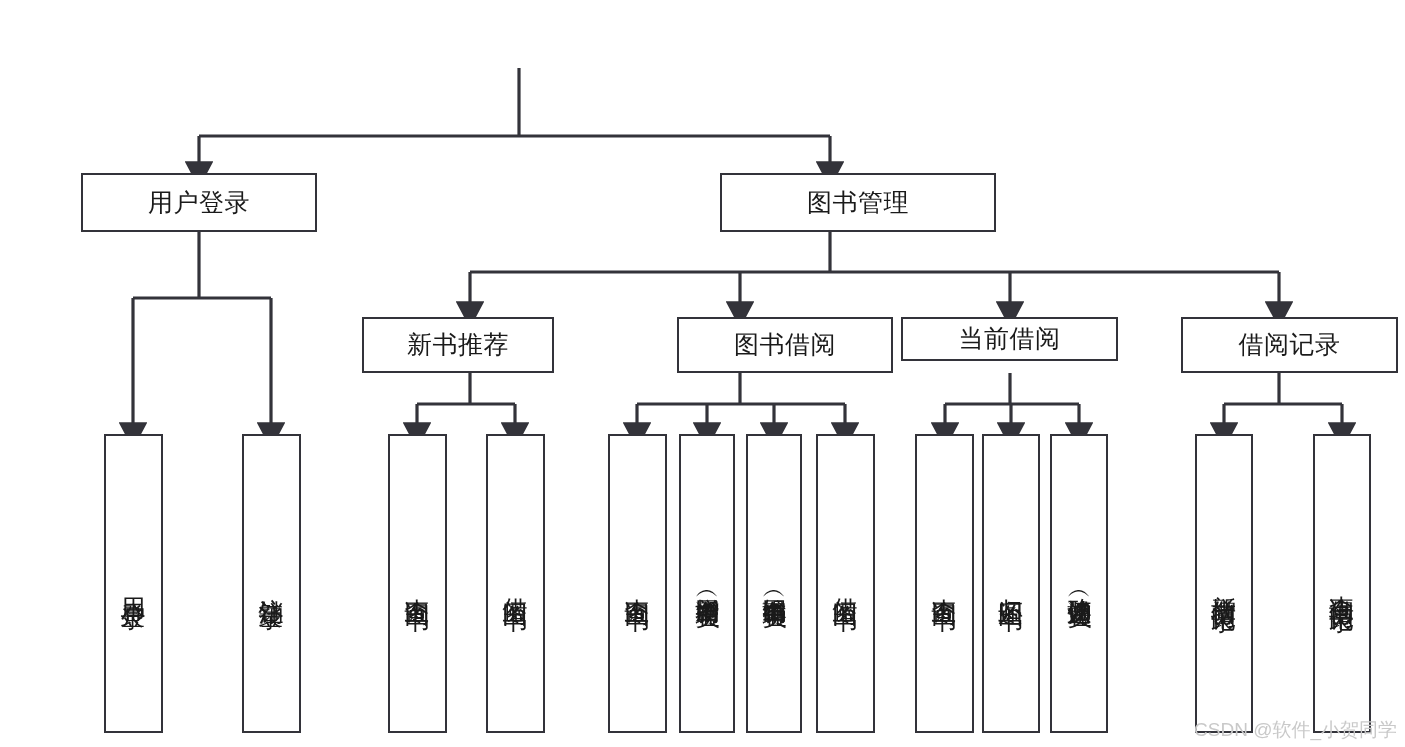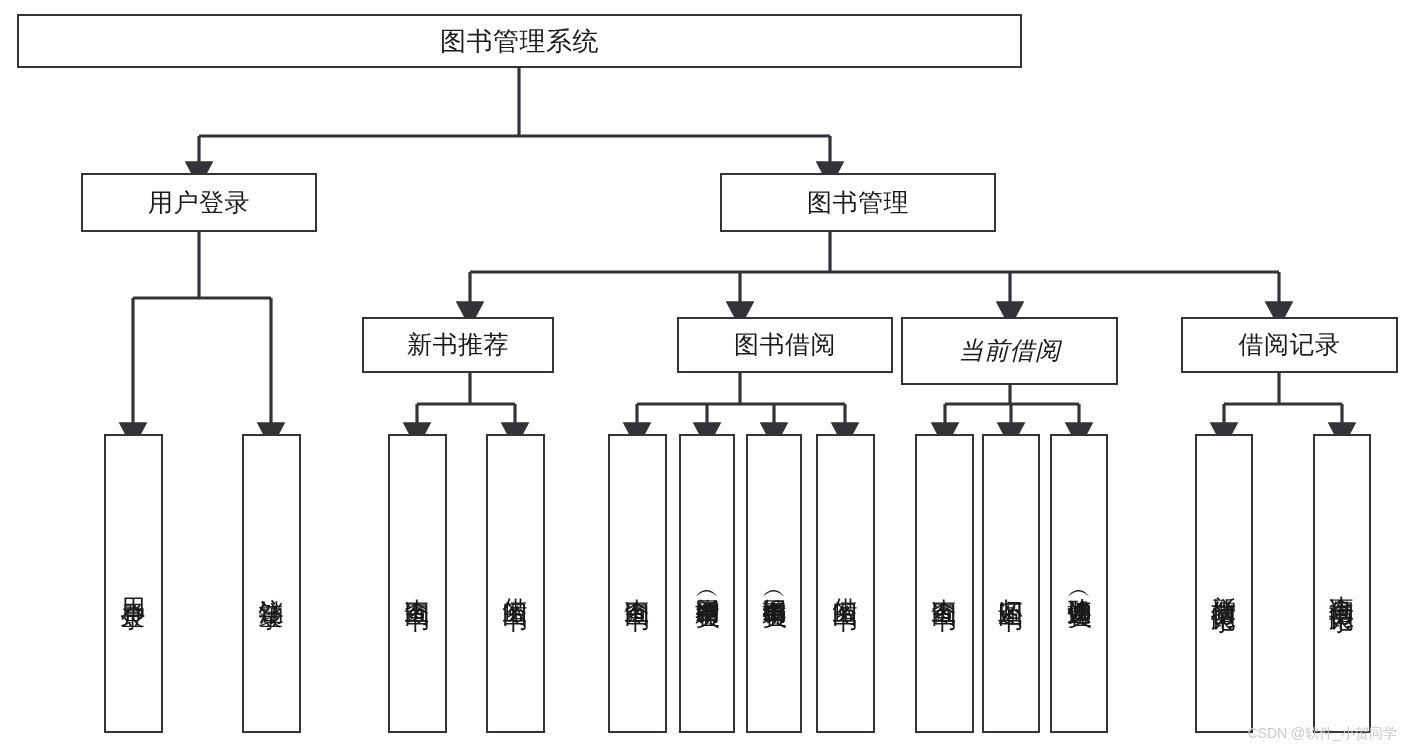--- a/index.html
+++ b/index.html
@@ -65,21 +65,21 @@
     max-height: 100%;
   }
   .node.vert.narrow .node-label {
     font-size: 24px;
     letter-spacing: 1px;
   }
   #watermark {
     position: absolute;
     right: 8px;
     bottom: 4px;
-    font-size: 14px;
+    font-size: 19px;
     color: #c9c9c9;
     white-space: nowrap;
     font-family: "Liberation Sans", "DejaVu Sans", sans-serif;
   }
 </style>
 </head>
 <body>
 
 <div id="diagram-root">
 
@@ -126,38 +126,35 @@
       <path d="M1011,404 L1011,426" marker-end="url(#arrowhead)"></path>
       <path d="M1079,404 L1079,426" marker-end="url(#arrowhead)"></path>
 
       <path d="M1279,373 L1279,404"></path>
       <path d="M1224,404 L1342,404"></path>
       <path d="M1224,404 L1224,426" marker-end="url(#arrowhead)"></path>
       <path d="M1342,404 L1342,426" marker-end="url(#arrowhead)"></path>
     </g>
   </svg>
 
-  <div class="node root horiz" style="left:17px; top:14px; width:1005px; height:54px;">
-    <span class="node-label">图书管理系统</span>
-  </div>
 
   <div class="node horiz" style="left:81px; top:173px; width:236px; height:59px;">
     <span class="node-label">用户登录</span>
   </div>
   <div class="node horiz" style="left:712px; top:173px; width:276px; height:59px;margin-left:8px;">
     <span class="node-label">图书管理</span>
   </div>
 
   <div class="node horiz" style="left:362px; top:317px; width:192px; height:56px;">
     <span class="node-label">新书推荐</span>
   </div>
   <div class="node horiz" style="left:632px; top:317px; width:216px; height:56px;margin-left:45px;">
     <span class="node-label">图书借阅</span>
   </div>
-  <div class="node horiz" style="left:901px; top:317px; width:217px; height:68px;font-style:italic;">
+  <div class="node horiz" style="left:901px; top:317px; width:217px; height:44px;">
     <span class="node-label">当前借阅</span>
   </div>
   <div class="node horiz" style="left:1170px; top:317px; width:217px; height:56px;margin-left:11px;">
     <span class="node-label">借阅记录</span>
   </div>
 
   <div class="node vert" style="left:104px; top:434px; width:59px; height:299px;">
     <span class="node-label">用户登录</span>
   </div>
   <div class="node vert" style="left:242px; top:434px; width:59px; height:299px;">

